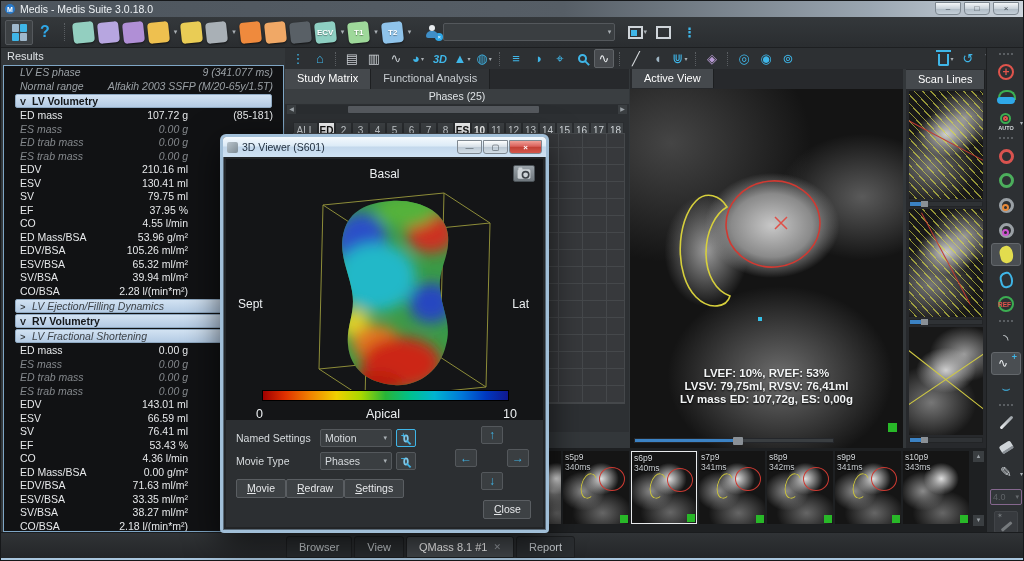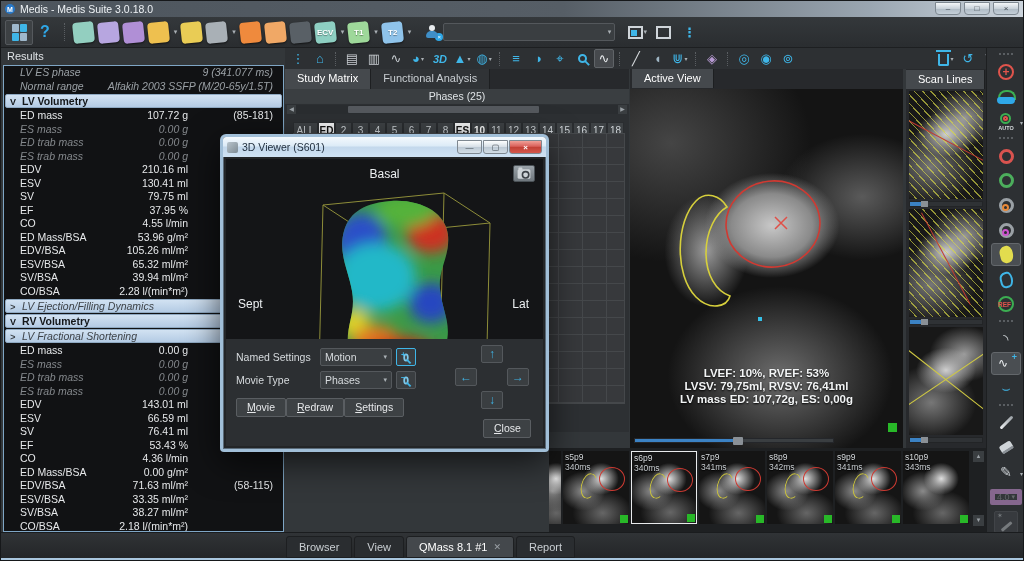--- a/index.html
+++ b/index.html
@@ -50,21 +50,21 @@
   #results-panel{position:absolute;left:2px;top:64px;width:281px;height:467px;
     background:#111214;border:1px solid #7fa6c5;overflow:hidden;font-size:10.5px;}
   .rrow{display:grid;grid-template-columns:92px 76px 1fr;height:13.5px;line-height:13.5px;padding-left:16px;padding-right:10px;}
   .rrow .v{text-align:right;}
   .rrow .rg{text-align:right;}
   .rrow.dim{color:#84888c;font-style:italic;}
   .rrow.info{color:#9aa0a5;font-style:italic;display:block;}
   .rrow.info .lb{float:left;}
   .rrow.info .v{float:right;}
   .rsec{height:14px;line-height:13px;background:linear-gradient(#d2e2f2,#b4cbe4);color:#14171a;
-    border:1px solid #8fa9c2;border-radius:2px;margin:1px 1px;padding-left:4px;font-weight:bold;}
+    border:1px solid #8fa9c2;border-radius:2px;margin:1px 11px;padding-left:4px;font-weight:bold;}
   .rsec .arr{display:inline-block;width:12px;font-size:9px;font-weight:bold;}
   .rsec.collapsed{font-weight:normal;font-style:italic;color:#3c4builder247;}
   .rsec.collapsed{color:#3d4247;}
   #left-tabs{position:absolute;left:2px;bottom:0px;height:25px;display:flex;gap:2px;align-items:flex-end;}
   .ltab{height:23px;padding:0 12px;background:#2a2d30;border:1px solid #1d1f21;border-bottom:none;
     color:#c9ced2;font-size:11px;line-height:22px;border-radius:3px 3px 0 0;}
   .ltab.active{background:#44484c;color:#fff;}
   
   #qmass-toolbar{position:absolute;left:284px;top:47px;width:740px;height:21px;
     display:flex;align-items:center;background:#2d3033;padding:0 2px;}
@@ -160,21 +160,21 @@
     border-bottom:none;border-radius:8px 8px 0 0;}
   .autoseg::after{content:"";position:absolute;left:0px;bottom:0;width:18px;height:7px;background:#2fa8e8;border-radius:3px 3px 4px 4px;}
   .autoic{display:flex;flex-direction:column;align-items:center;}
   .autoic .rr{width:11px;height:11px;border-radius:50%;border:2px solid #3cae52;position:relative;}
   .autoic .rr::after{content:"";position:absolute;inset:1px;border-radius:50%;border:2px solid #e0544c;}
   .autoic .lbl{font-size:5.5px;color:#d7dbde;font-weight:bold;margin-top:1px;}
   .knife{width:17px;height:3px;background:linear-gradient(90deg,#eceff1,#9aa0a5);transform:rotate(-45deg);border-radius:2px;}
   .eraser{width:13px;height:9px;background:#cfd4d8;border-bottom:3px solid #8a9096;border-radius:2px;transform:rotate(-32deg);}
   .splinep{position:relative;width:16px;height:12px;color:#eceff1;font-size:12px;line-height:10px;}
   .splinep::after{content:"+";position:absolute;right:-3px;top:-6px;font-size:9px;color:#3fb6e8;font-weight:bold;}
-  .vsel{width:32px;height:16px;background:#3a3e41;border:5px solid #f0abfc;color:#9aa0a5;font-size:9px;
+  .vsel{width:32px;height:16px;background:#3a3e41;border:1px solid #f0abfc;color:#9aa0a5;font-size:9px;
     display:flex;align-items:center;justify-content:space-between;padding:0 2px;border-radius:2px;}
   .wandbox{width:24px;height:22px;background:#44484c;border:1px solid #5a5e62;border-radius:2px;position:relative;}
   .wandbox::before{content:"";position:absolute;left:5px;bottom:4px;width:13px;height:2.5px;background:#cfd4d8;transform:rotate(-40deg);border-radius:1px;}
   .wandbox::after{content:"✶";position:absolute;left:2px;top:0px;font-size:7px;color:#cfd4d8;}
   .vicon .ddr{position:absolute;right:-2px;top:9px;font-size:6px;color:#aab0b5;}
   
   #thumb-strip{position:absolute;left:548px;top:447px;width:437px;height:84px;background:#1e2022;display:flex;align-items:flex-start;padding-top:3px;}
   .bthumb{position:relative;width:66px;height:73px;margin-right:2px;flex:none;overflow:hidden;background:
     radial-gradient(22px 20px at 58% 38%,#e0e0e0,rgba(130,130,130,0) 80%),
     radial-gradient(30px 26px at 30% 55%,#8a8a8a,rgba(90,90,90,0) 75%),
@@ -192,21 +192,21 @@
   
   #bottombar{position:absolute;left:0;bottom:0;width:100%;height:28px;background:linear-gradient(#303336,#232527);
     border-top:1px solid #1a1c1e;}
   #bottombar .edge{position:absolute;left:0;right:0;bottom:0;height:2px;background:#a9c6de;}
   #main-tabs{position:absolute;left:285px;bottom:2px;display:flex;gap:2px;}
   .mtab{height:22px;padding:0 12px;background:#2a2d30;border:1px solid #1d1f21;color:#c9ced2;
     font-size:11px;line-height:21px;border-radius:3px 3px 0 0;display:flex;align-items:center;gap:6px;}
   .mtab.active{background:#44484c;color:#fff;}
   .mtab .cls{font-size:9px;color:#9aa0a5;}
   
-  #dialog{position:absolute;left:219px;top:133px;width:329px;height:318px;
+  #dialog{position:absolute;left:219px;top:133px;width:329px;height:399px;
     border:3px solid rgba(168,199,226,.95);border-radius:6px 6px 4px 4px;
     box-shadow:0 10px 34px rgba(0,0,0,.65);background:#2c2f32;z-index:50;}
   #dlg-title{height:20px;background:linear-gradient(#f4f9fd,#dcebf7 45%,#c3d8ec 50%,#cfe2f3);
     border-radius:3px 3px 0 0;display:flex;align-items:center;padding:0 4px;color:#1d2b3a;font-size:10.5px;}
   #dlg-title .dicon{width:11px;height:11px;background:linear-gradient(135deg,#b8c4cc,#7e8b94);border-radius:2px;margin-right:4px;}
   #dlg-btns{margin-left:auto;display:flex;gap:1px;}
   .dwb{width:25px;height:14px;border-radius:0 0 3px 3px;border:1px solid #7e8891;
     background:linear-gradient(#fdfefe,#d5dee6 50%,#bcc9d4 51%,#d2dde6);color:#3a434b;font-size:8px;line-height:11px;text-align:center;}
   .dwb.close{background:linear-gradient(#f0a098,#d9605a 45%,#c13f35 50%,#d4574a);color:#fff;width:33px;font-weight:bold;}
   #dlg-body{position:absolute;left:0;top:20px;right:0;bottom:0;background:#232527;border:1px solid #5a6a78;border-top:none;}

